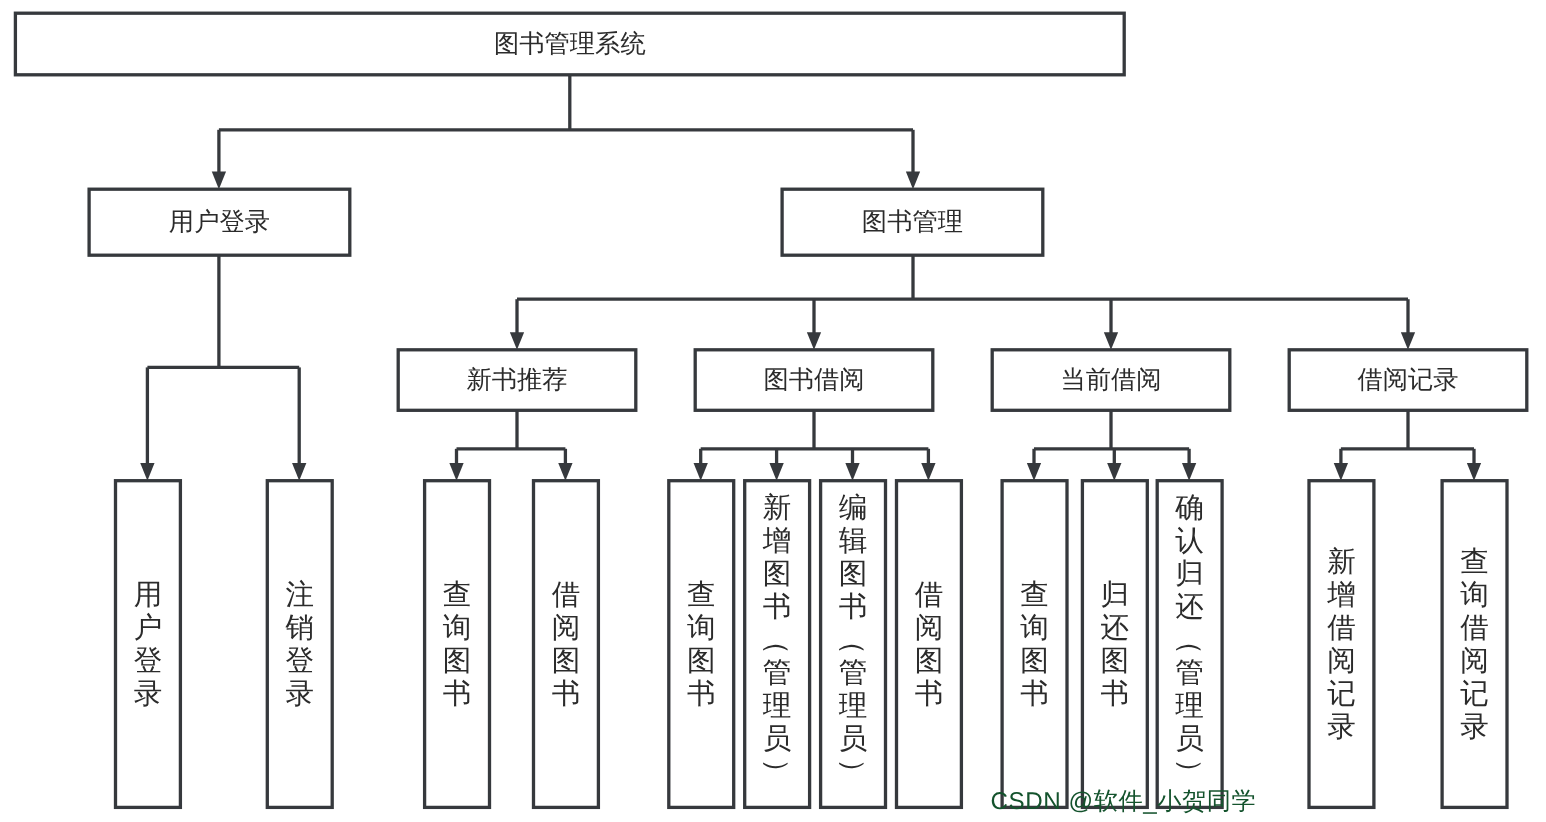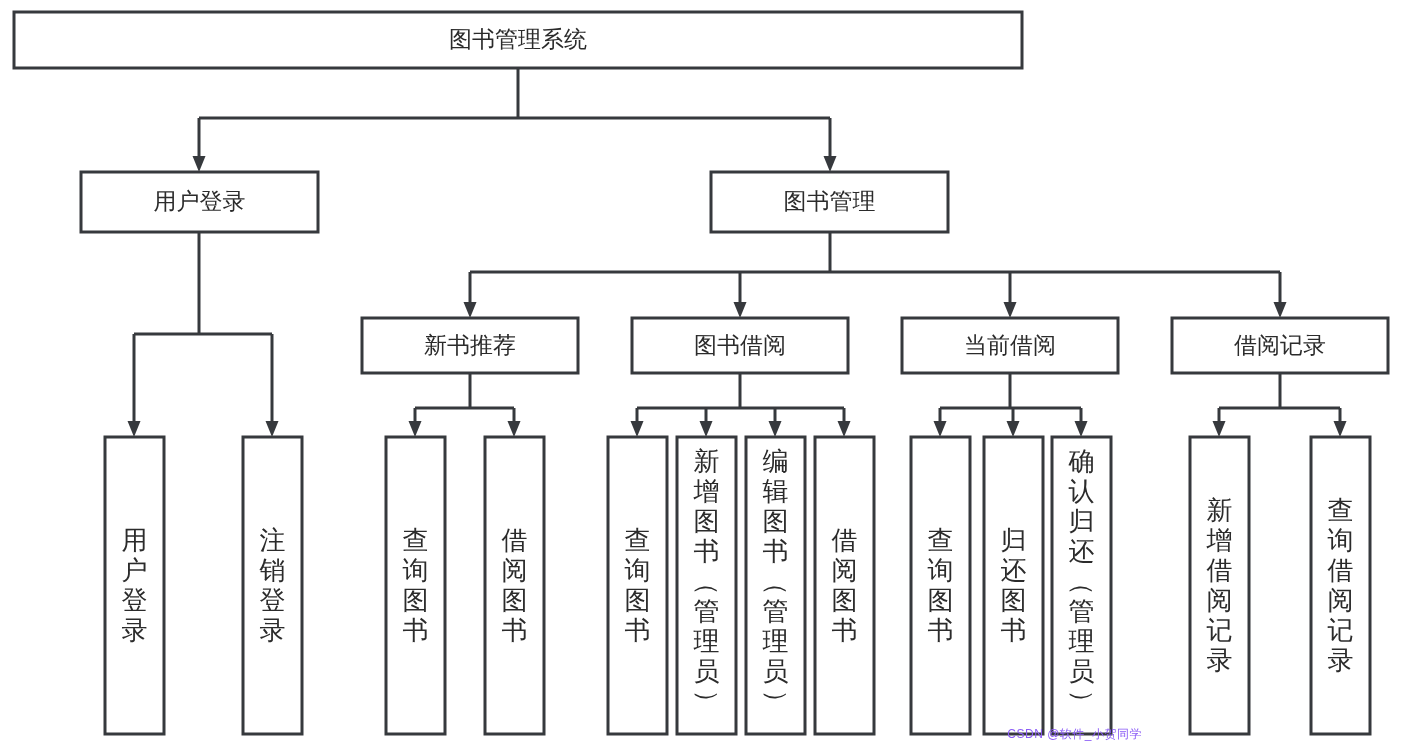--- a/index.html
+++ b/index.html
@@ -47,22 +47,22 @@
     fill: #2b2b2b;
     font-family: "Liberation Sans", "DejaVu Sans", sans-serif;
     font-size: 26px;
     text-anchor: middle;
   }
   .watermark {
     position: absolute;
     right: 8px;
     bottom: 4px;
     font-family: "Liberation Sans", "DejaVu Sans", sans-serif;
-    font-size: 12px;
-    color: #8b5cf6;
+    font-size: 22px;
+    color: #14532d;
     letter-spacing: 0.5px;
     white-space: nowrap;
     pointer-events: none;
   }
 </style>
 </head>
 <body>
 
 <div id="chart-root">
   <svg id="diagram-svg" width="1405" height="747" viewBox="0 0 1405 747" xmlns="http://www.w3.org/2000/svg">

